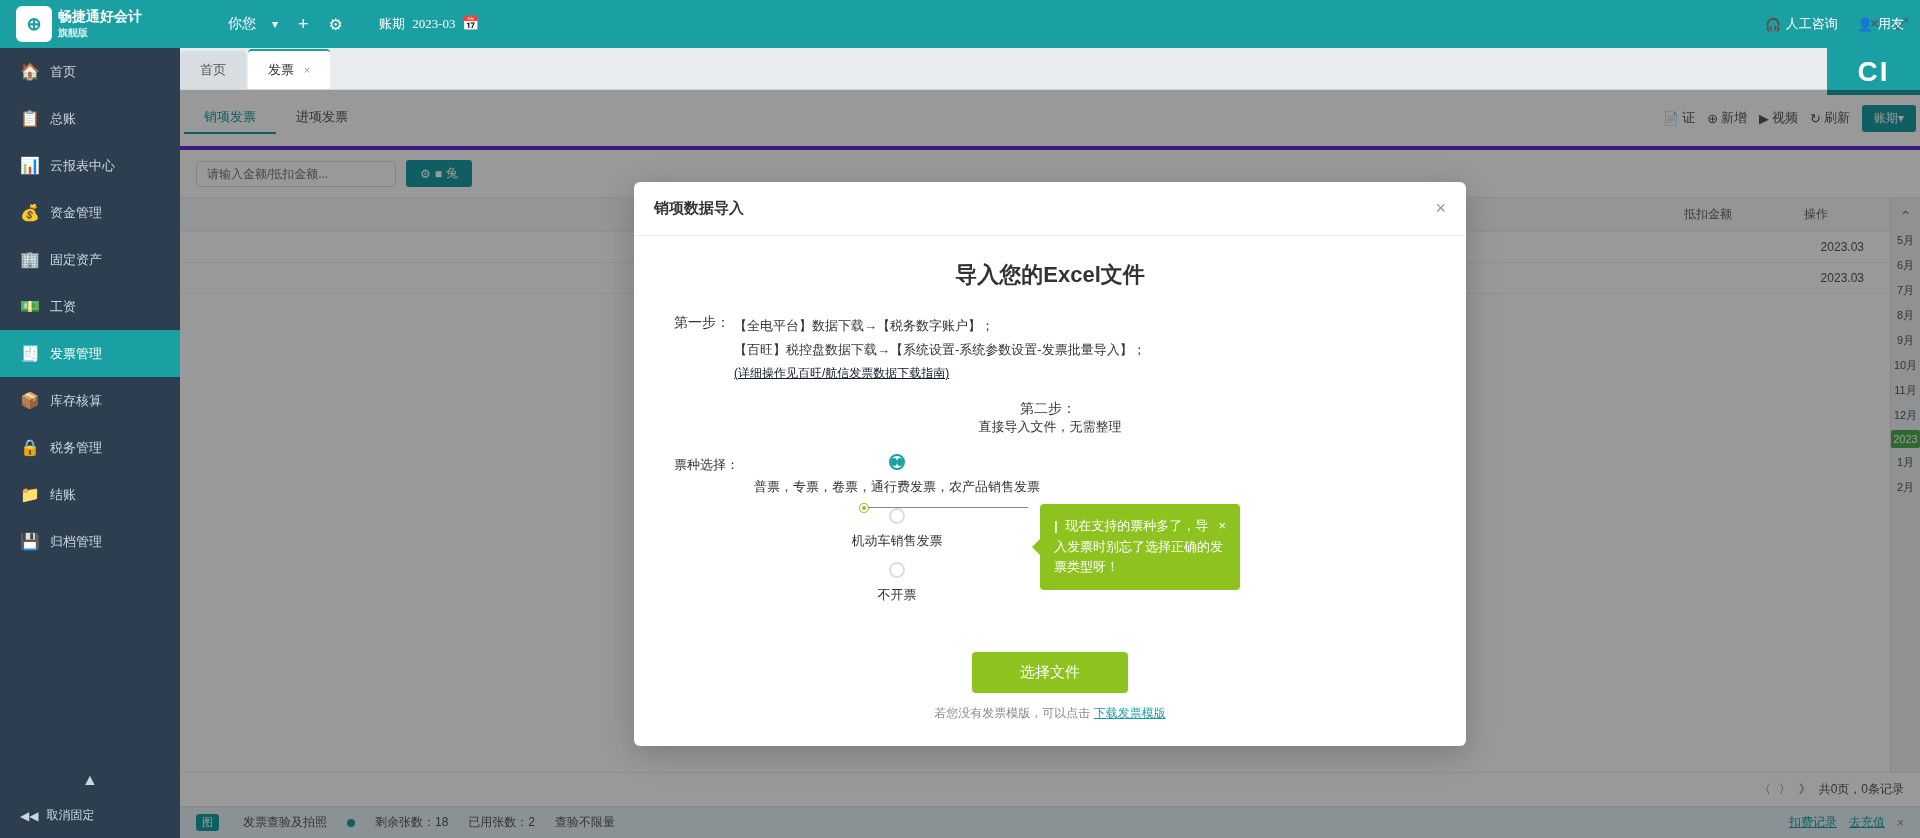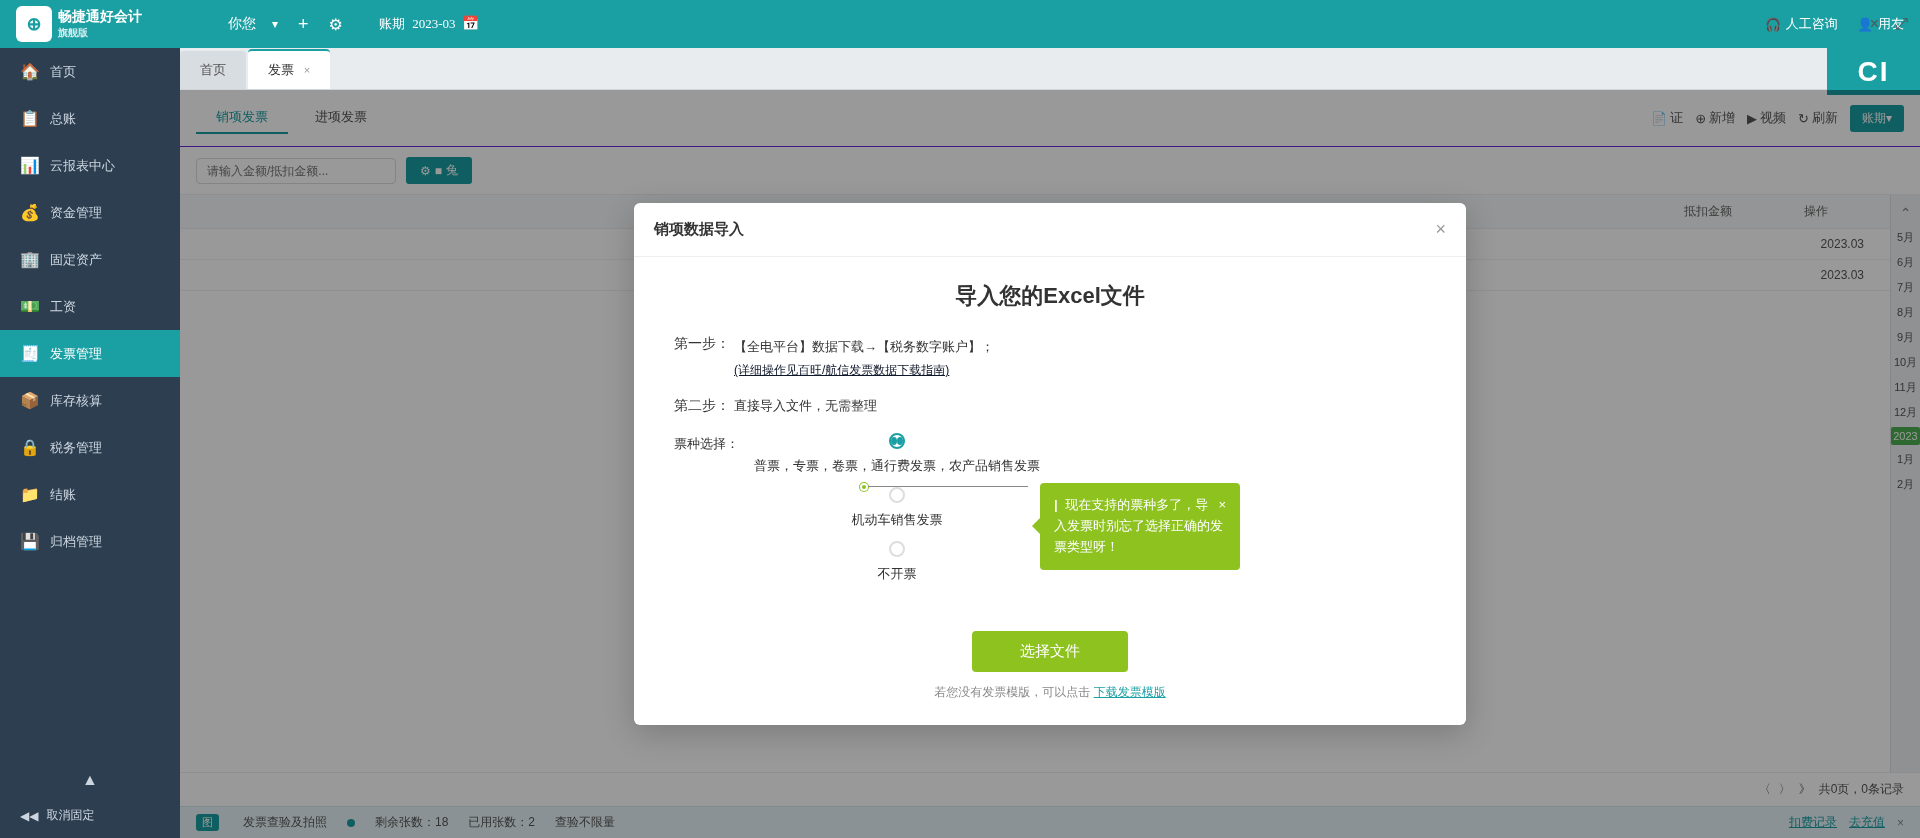--- a/index.html
+++ b/index.html
@@ -103,23 +103,23 @@
       flex: 1;
       background: white;
       padding: 0;
       display: flex; flex-direction: column;
       position: relative;
     }
 
     
     .subtab-row {
       display: flex; align-items: center;
-      padding: 12px 16px;
-      border-bottom: 1px solid #6d28d9;
-      gap: 7px;
+      padding: 12px 4px;
+      border-bottom: 4px solid #6d28d9;
+      gap: 0;
     }
     .subtab {
       padding: 6px 20px;
       font-size: 13px; cursor: pointer; color: #555;
       border-bottom: 2px solid transparent;
     }
     .subtab.active {
       color: #1a9fa3; border-bottom: 2px solid #1a9fa3; font-weight: 500;
     }
     .toolbar-search {
@@ -484,29 +484,30 @@
         </div>
 
         <div class="modal-body">
           <div class="modal-main-title">导入您的Excel文件</div>
 
           <div class="modal-step">
             <div style="display:flex;align-items:flex-start;">
               <span class="step-row-label">第一步：</span>
               <div>
                 <div style="font-size:13px;color:#333;line-height:1.8;">【全电平台】数据下载→【税务数字账户】；</div>
+                <div style="font-size:13px;color:#333;line-height:1.8;">【百旺】税控盘数据下载→【系统设置-系统参数设置-发票批量导入】；</div>
                 <div style="margin-top:4px;">
                   <span class="step-link">(详细操作见百旺/航信发票数据下载指南)</span>
                 </div>
               </div>
             </div>
           </div>
 
           <div class="modal-step">
-            <div style="display:flex;align-items:center;">
+            <div style="display:flex;align-items:center;flex-direction:column;">
               <span class="step-row-label">第二步：</span>
               <span style="font-size:13px;color:#333;">直接导入文件，无需整理</span>
             </div>
           </div>
 
           <div style="display:flex;align-items:flex-start;margin-top:14px;position:relative;">
             <span style="font-size:13px;color:#333;width:80px;flex-shrink:0;padding-top:2px;">票种选择：</span>
             <div>
 
               <div class="radio-item">

